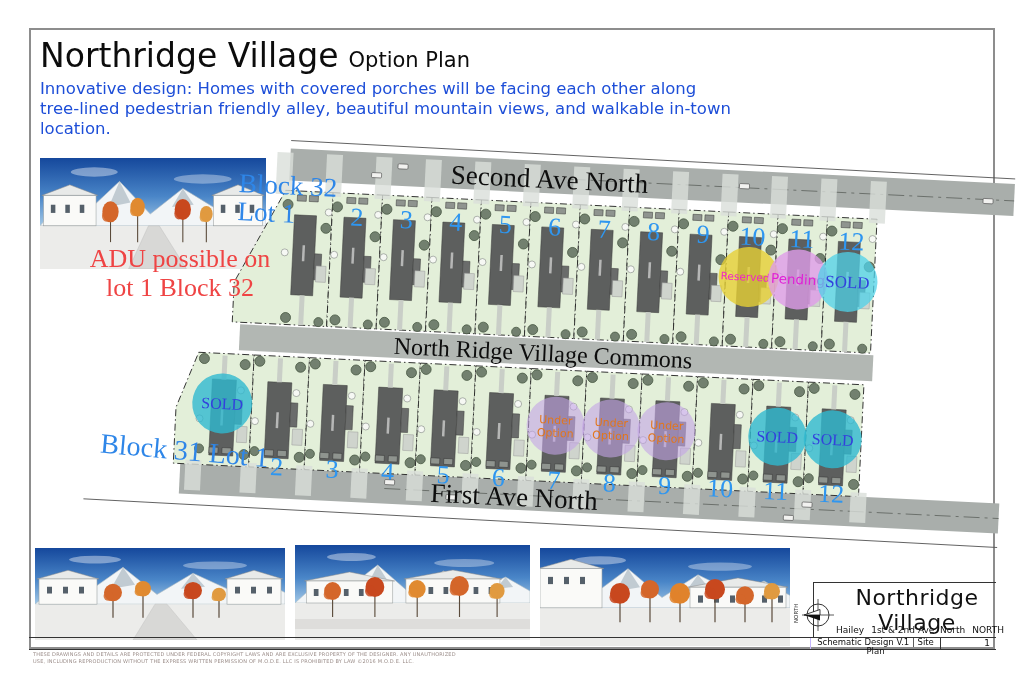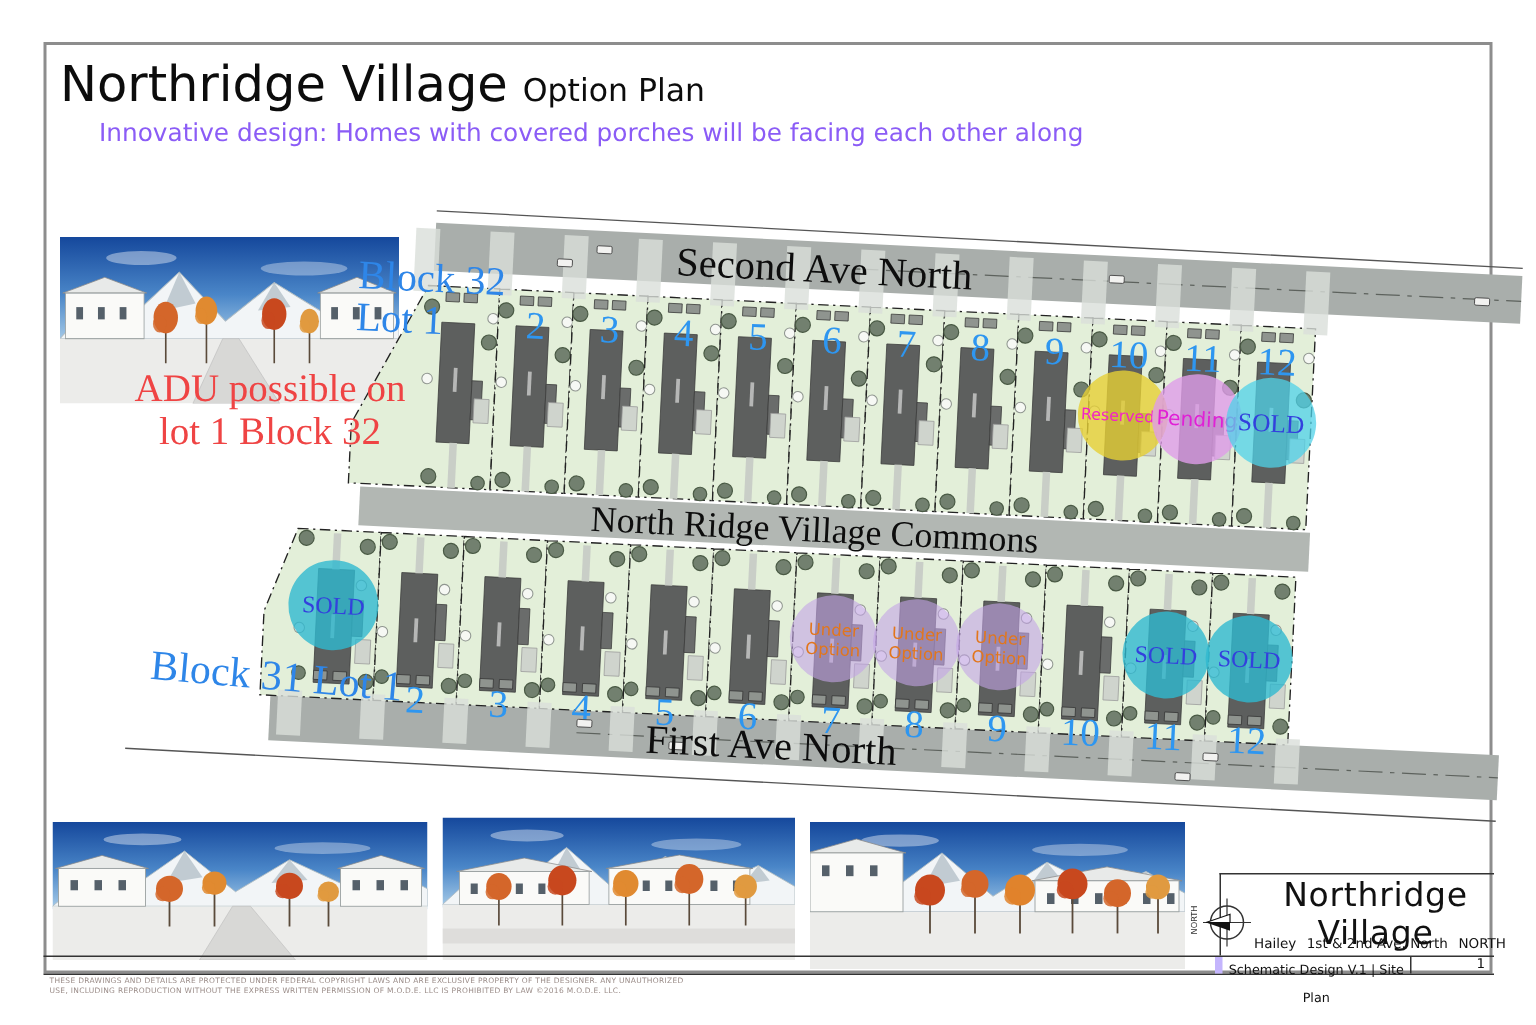--- a/index.html
+++ b/index.html
@@ -5,59 +5,60 @@
   html,body{margin:0;padding:0;background:#fff;}
   body{position:relative;width:1024px;height:683px;overflow:hidden;
        font-family:"DejaVu Sans","Liberation Sans",sans-serif;color:#111;}
   .sheet-border{position:absolute;left:29px;top:28px;width:966px;height:621px;
        border:2px solid #8d8d8d;box-sizing:border-box;background:#fff;}
   .header{position:absolute;left:40px;top:36px;width:720px;}
   .title-line{white-space:nowrap;}
   .title{font-size:33px;letter-spacing:0px;color:#0c0c0c;}
   .title-suffix{font-size:21px;margin-left:10px;color:#0c0c0c;}
   .subtitle{font-size:21px;margin-top:3px;color:#0c0c0c;}
-  .desc{font-size:16.5px;margin-top:4px;line-height:20px;color:#8b5cf6;margin-left:26px;}
+  .desc{font-size:16.5px;margin-top:4px;line-height:20px;color:#1d4ed8;}
   .scene{position:absolute;display:block;}
   #scene-top{left:40px;top:158px;width:226px;height:111px;}
   #scene-b1{left:35px;top:548px;width:250px;height:92px;}
   #scene-b2{left:295px;top:545px;width:235px;height:95px;}
   #scene-b3{left:540px;top:548px;width:250px;height:98px;}
   #plan{position:absolute;left:100px;top:135px;width:915px;height:415px;overflow:visible;}
   .adu-note{position:absolute;left:55px;top:244px;width:250px;text-align:center;
       font-family:"Liberation Serif","DejaVu Serif",serif;font-size:26px;line-height:29px;
       color:#ef4444;}
   .titleblock{position:absolute;left:813px;top:582px;width:183px;height:55px;
       border-left:1px solid #333;border-top:1px solid #333;box-sizing:border-box;}
   .tb-project{position:absolute;left:24px;top:2px;width:158px;text-align:center;
       font-size:22px;letter-spacing:.5px;color:#111;}
   .tb-row{position:absolute;left:22px;bottom:2px;width:168px;font-size:9px;color:#111;
       display:flex;justify-content:space-between;}
   .north-arrow{position:absolute;left:-21px;top:10px;}
   .bottom-strip{position:absolute;left:29px;top:637px;width:967px;height:13px;
       border-top:1px solid #333;border-bottom:1px solid #333;box-sizing:border-box;}
   .bs-cell1{position:absolute;left:781px;top:0;width:130px;height:100%;
-      border-left:5px solid #c4b5fd;box-sizing:border-box;text-align:center;
-      font-size:8.5px;line-height:19px;color:#111;}
+      border-left:1px solid #c4b5fd;box-sizing:border-box;text-align:center;
+      font-size:8.5px;line-height:9px;color:#111;}
   .bs-cell2{position:absolute;left:911px;top:0;width:56px;height:100%;
       border-left:1px solid #333;box-sizing:border-box;text-align:right;
       padding-right:6px;font-size:9px;line-height:11px;color:#111;}
   .fineprint{position:absolute;left:33px;top:651px;width:700px;
       font-size:5px;line-height:6.5px;color:#9b8d89;letter-spacing:.2px;}
 </style>
 </head>
 <body>
 
 <div class="sheet-border"></div>
 
 <div class="header">
   <div class="title-line">
     <span class="title">Northridge Village</span><span class="title-suffix">Option Plan</span>
   </div>
   <div class="desc">
     <div>Innovative design: Homes with covered porches will be facing each other along</div>
+    <div>tree-lined pedestrian friendly alley, beautiful mountain views, and walkable in-town location.</div>
   </div>
 </div>
 
 <svg id="scene-top" class="scene" viewBox="0 0 250 95" preserveAspectRatio="none">
     <defs>
       <linearGradient id="sky0scene-top" x1="0" y1="0" x2="0" y2="1">
         <stop offset="0%" stop-color="#15489c"></stop>
         <stop offset="55%" stop-color="#4a86c8"></stop>
         <stop offset="100%" stop-color="#a8cce8"></stop>
       </linearGradient>

